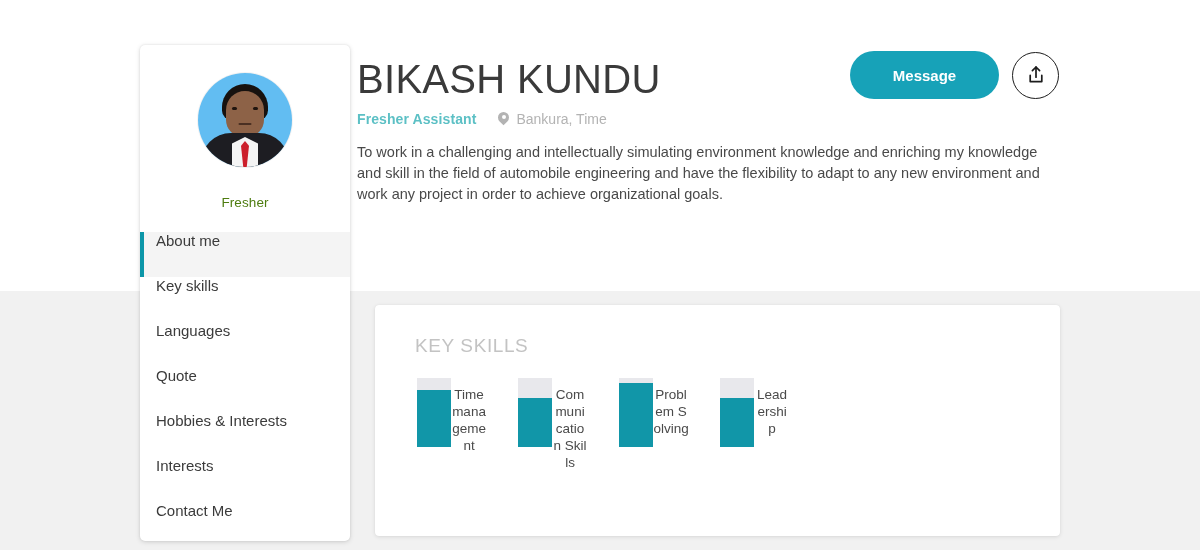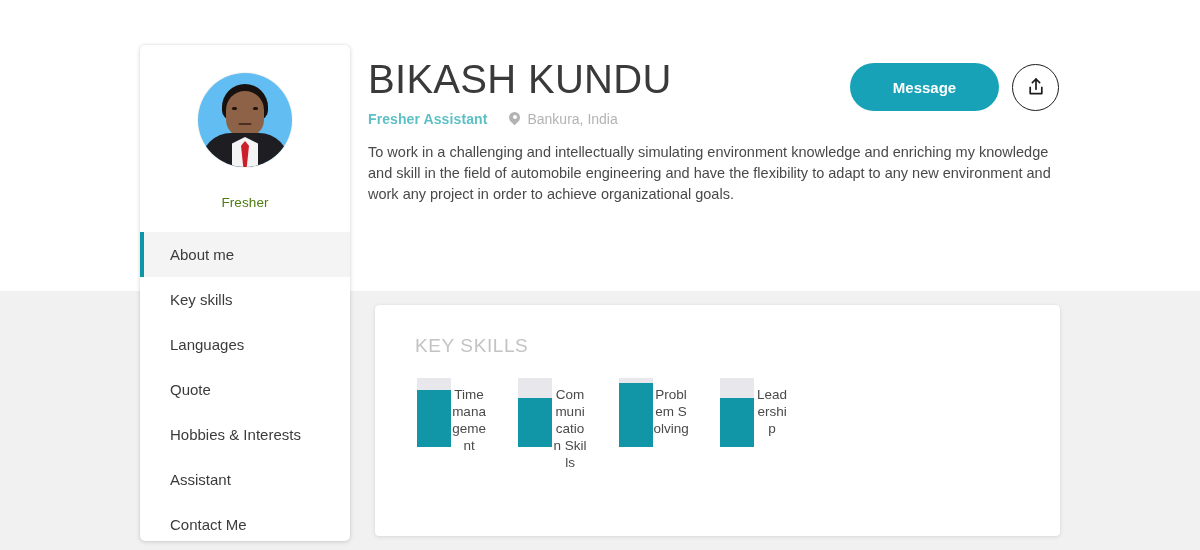--- a/index.html
+++ b/index.html
@@ -128,42 +128,41 @@
     letter-spacing: 0.1px;
   }
 
   .nav {
     margin-top: 22px;
   }
   .nav-item {
     position: relative;
     height: 45px;
     display: flex;
-    align-items: center;
-    padding-left: 30px;
+    padding-left: 16px;
     font-size: 15px;
     color: #3b3b3b;
     cursor: pointer;
     font-weight: 500;
   }
   .nav-item.active {
     background: #f4f4f4;
   }
   .nav-item.active::before {
     content: "";
     position: absolute;
     left: 0; top: 0;
     width: 4px; height: 100%;
     background: #0c96a8;
   }
 
   
   #header-content {
     position: absolute;
-    left: 368px;
+    left: 357px;
     top: 58px;
     width: 700px;
   }
 
   #person-name {
     font-size: 40px;
     font-weight: 400;
     color: #3a3a3a;
     letter-spacing: 0.3px;
     line-height: 1.05;
@@ -217,21 +216,21 @@
     width: 686px;
     font-size: 14.5px;
     line-height: 21px;
     color: #494949;
   }
 
   
   #actions {
     position: absolute;
     left: 850px;
-    top: 63px;
+    top: 51px;
     display: flex;
     align-items: center;
     gap: 13px;
     z-index: 6;
   }
   #message-button {
     width: 149px;
     height: 48px;
     border-radius: 24px;
     background: #17a2b8;
@@ -344,36 +343,36 @@
     <div class="nav-item">
       <span>Languages</span>
     </div>
     <div class="nav-item">
       <span>Quote</span>
     </div>
     <div class="nav-item">
       <span>Hobbies &amp; Interests</span>
     </div>
     <div class="nav-item">
-      <span>Assistant</span>
+      <span>Interests</span>
     </div>
     <div class="nav-item">
       <span>Contact Me</span>
     </div>
   </nav>
 </div>
 
 <div id="header-content">
   <h1 id="person-name">BIKASH KUNDU</h1>
 
   <div id="meta-row">
     <span id="job-title">Fresher Assistant</span>
     <span id="location-wrap">
       <span class="pin-icon"></span>
-      <span id="location-text">Bankura, India</span>
+      <span id="location-text">Bankura, Time</span>
     </span>
   </div>
 
   <p id="bio">To work in a challenging and intellectually simulating environment knowledge and enriching my knowledge and skill in the field of automobile engineering and have the flexibility to adapt to any new environment and work any project in order to achieve organizational goals.</p>
 </div>
 
 <div id="actions">
   <button id="message-button">Message</button>
   <button id="share-button">
     <svg width="22" height="22" viewBox="0 0 22 22">

